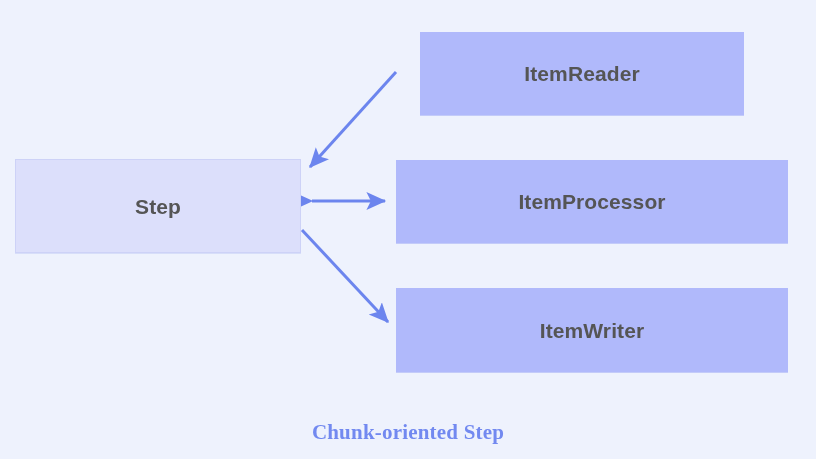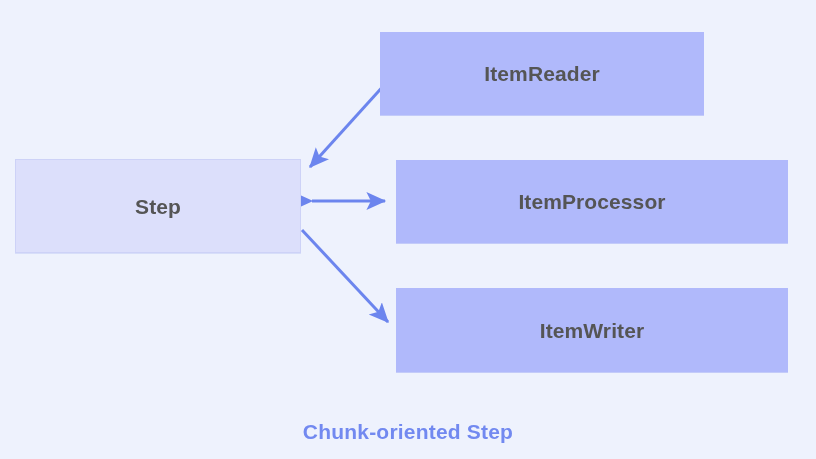--- a/index.html
+++ b/index.html
@@ -59,36 +59,37 @@
 
   .node-step {
     background: #dcdffb;
     border: 1px solid #cdd2f7;
     color: #555555;
     font-size: 21px;
     box-shadow: 0 1px 0 0 rgba(200, 208, 246, 0.6);
   }
 
   #node-step        { left: 15px;  top: 159px; width: 286px; height: 94px; }
-  #node-itemreader  { left: 380px; top: 32px;  width: 324px; height: 83px; }
+  #node-itemreader  { left: 420px; top: 32px;  width: 324px; height: 83px; }
   #node-itemprocessor { left: 396px; top: 160px; width: 392px; height: 83px; }
   #node-itemwriter  { left: 396px; top: 288px; width: 392px; height: 84px; }
 
   
   #caption {
     position: absolute;
     left: 0;
     top: 420px;
     width: 816px;
     text-align: center;
     color: #7289f0;
     font-size: 21px;
     font-weight: bold;
     letter-spacing: 0.2px;
     user-select: none;
+    font-family: Liberation Serif, serif;
   }
 </style>
 </head>
 <body>
 
 <div id="diagram-canvas">
 
   <svg id="connector-layer" viewBox="0 0 816 459" width="816" height="459" xmlns="http://www.w3.org/2000/svg">
     <defs>
       <marker id="arrowhead-end" markerWidth="7" markerHeight="7" refX="6.2" refY="3.2" orient="auto" markerUnits="strokeWidth">

